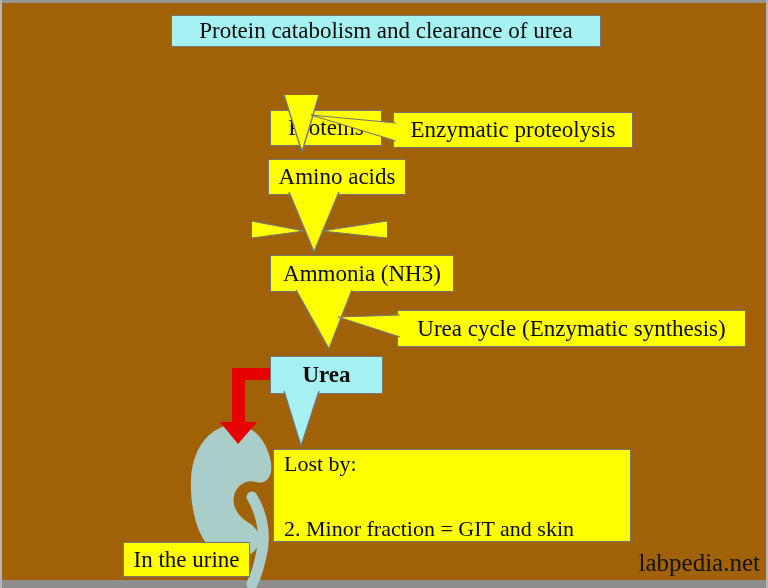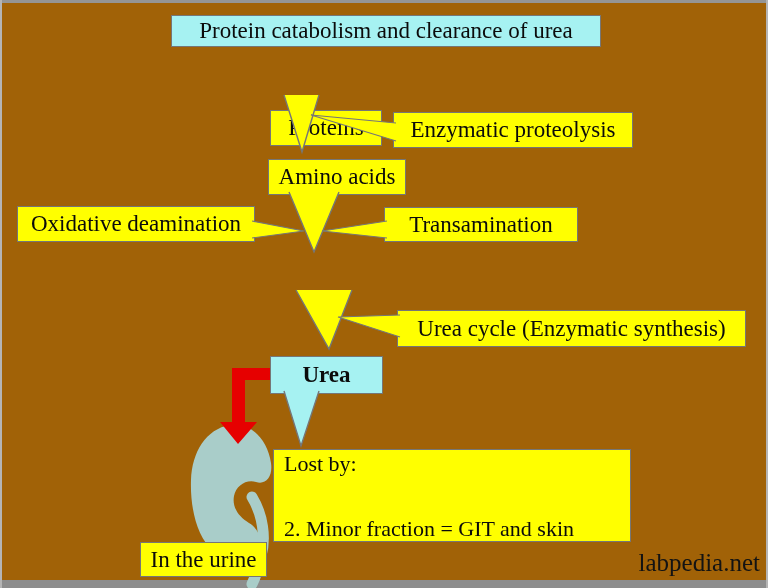--- a/index.html
+++ b/index.html
@@ -61,43 +61,40 @@
   </div>
 
   <div class="box" style="left:393px;top:112px;width:240px;height:36px;">
     <span>Enzymatic proteolysis</span>
   </div>
 
   <div class="box" style="left:268px;top:159px;width:138px;height:36px;">
     <span>Amino acids</span>
   </div>
 
-  <div class="box" style="left:17px;top:206px;width:238px;height:36px;">
-    <span>Oxidative deamination</span>
+
+
+  <div class="box" style="left:270px;top:255px;width:184px;height:37px;">
+    <span>Ammonia (NH3)</span>
   </div>
-
-  <div class="box" style="left:384px;top:207px;width:194px;height:35px;">
-    <span>Transamination</span>
-  </div>
-
 
   <div class="box" style="left:397px;top:310px;width:349px;height:37px;">
     <span>Urea cycle (Enzymatic synthesis)</span>
   </div>
 
   <div class="box cyan" style="left:270px;top:356px;width:113px;height:38px;font-weight:bold;">
     <span>Urea</span>
   </div>
 
   <div class="box multiline" style="left:273px;top:449px;width:358px;height:93px;gap:36px;">
     <span>Lost by:</span>
     <span>2. Minor fraction = GIT and skin</span>
   </div>
 
-  <div class="box" style="left:123px;top:542px;width:127px;height:35px;margin-left:17px;">
+  <div class="box" style="left:123px;top:542px;width:127px;height:35px;">
     <span>In the urine</span>
   </div>
 
   <svg class="svg-over" width="768" height="588" viewBox="0 0 768 588">
 
     <path d="M284,95 L302,152 L319,95" fill="#ffff00" stroke="#767676" stroke-width="1.4"></path>
     <path d="M289,192 L314,252 L339,192" fill="#ffff00" stroke="#767676" stroke-width="1.4"></path>
     <path d="M296,290 L329,349 L352,290" fill="#ffff00" stroke="#767676" stroke-width="1.4"></path>
     <path d="M284,391 L301,446 L319,391" fill="#a6f2f2" stroke="#767676" stroke-width="1.4"></path>
 

